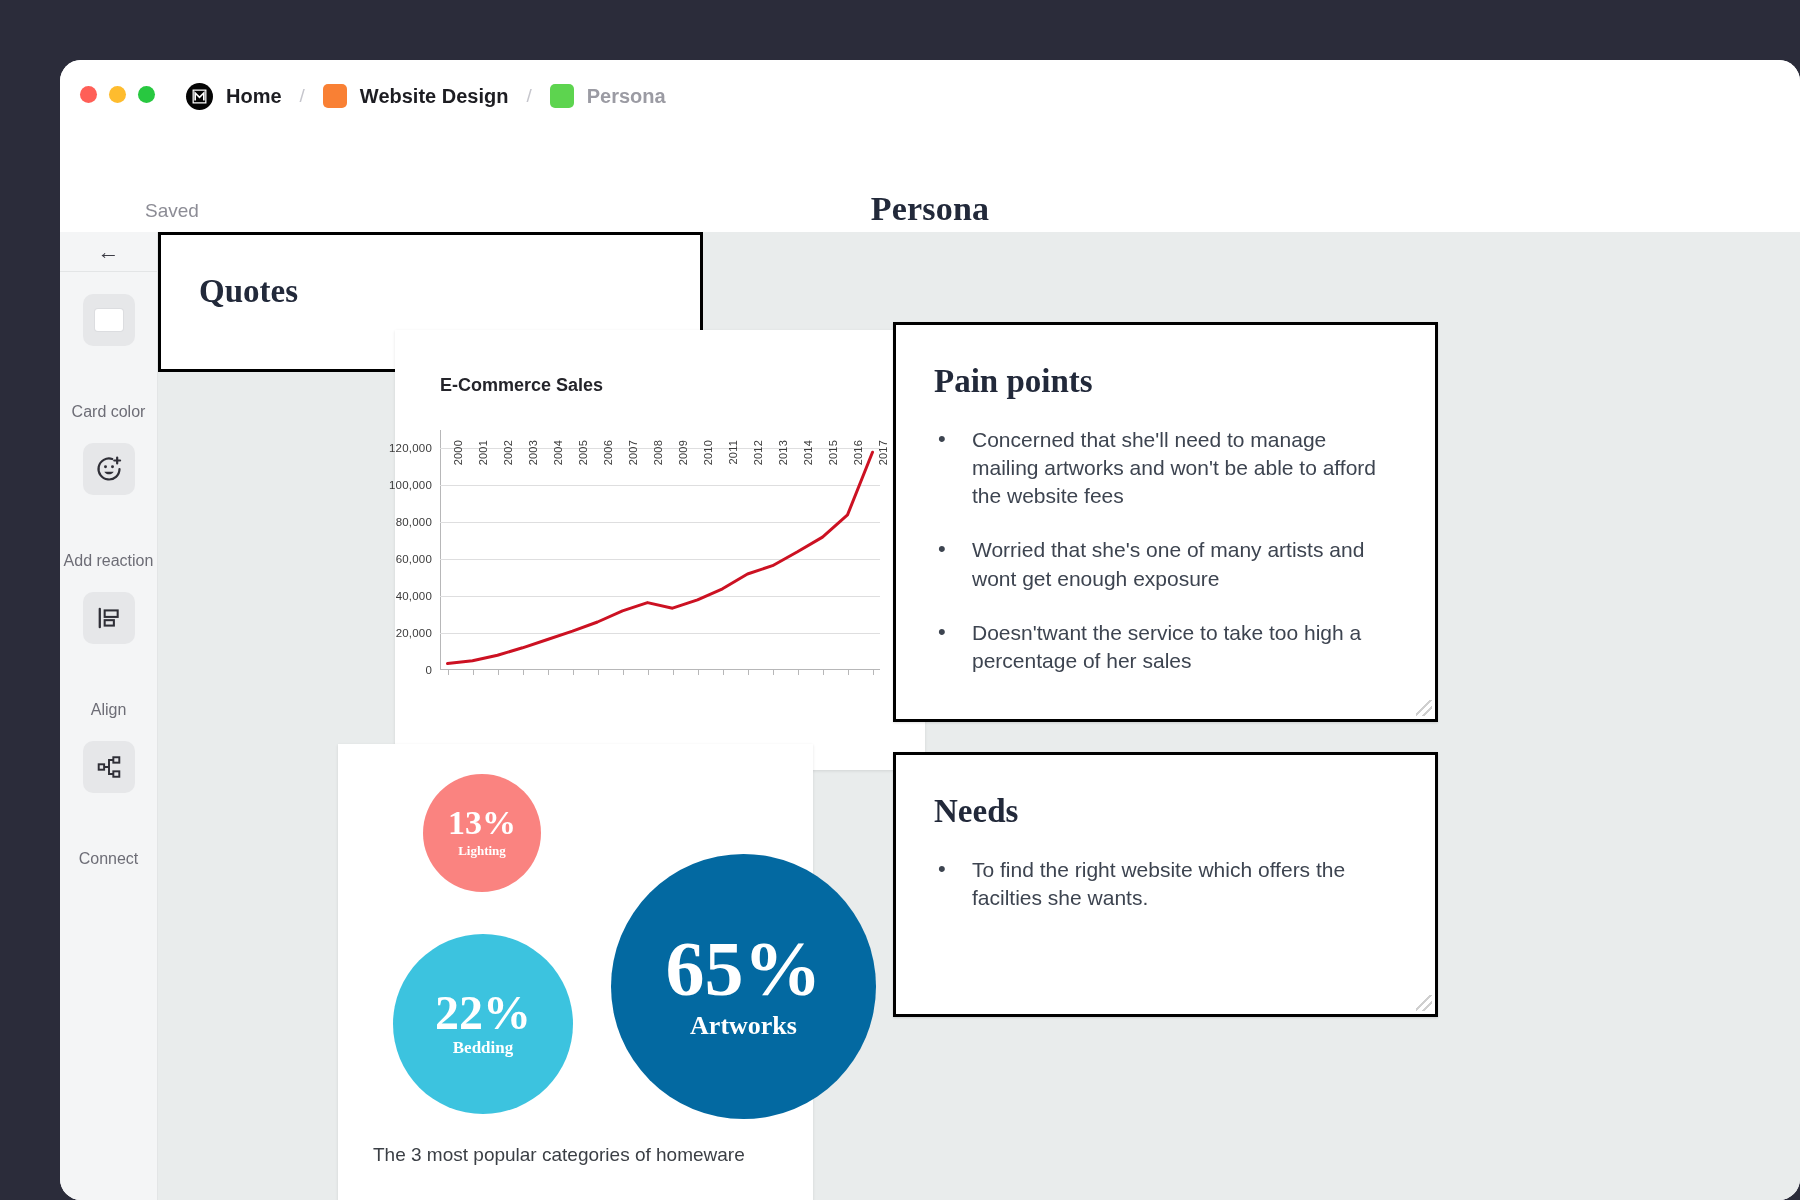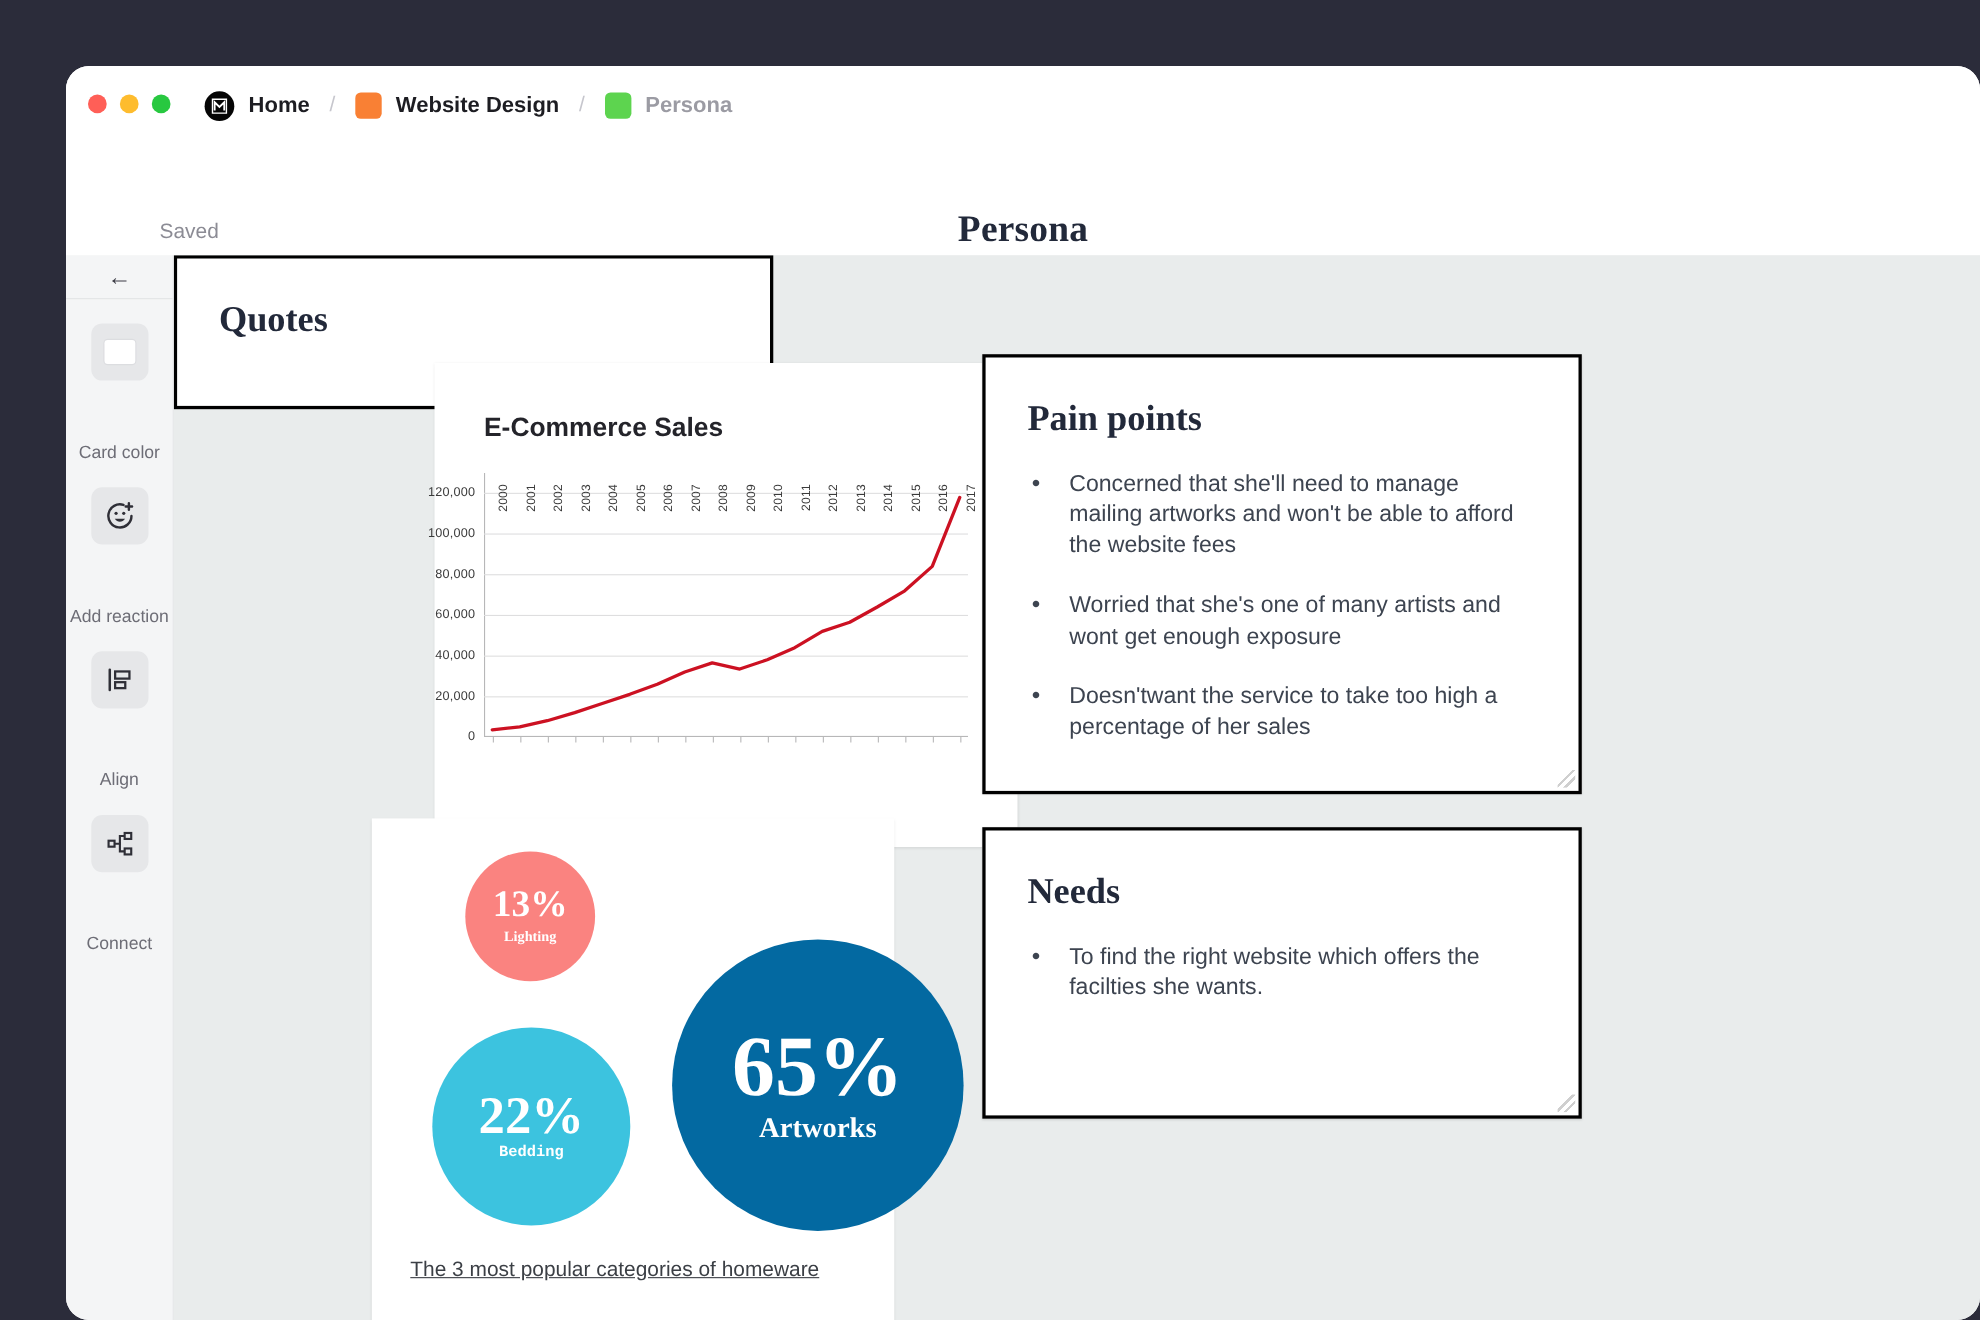--- a/index.html
+++ b/index.html
@@ -102,21 +102,21 @@
 
   
   #chart-card {
     position: absolute; left: 237px; top: 98px;
     width: 530px; height: 440px;
     background: #fff;
     box-shadow: 0 1px 3px rgba(0,0,0,.10);
   }
   #chart-title {
     position: absolute; left: 45px; top: 45px;
-    font-size: 24px; font-weight: bold; color: #24242a;
+    font-size: 18px; font-weight: bold; color: #24242a;
   }
   #plot {
     position: absolute; left: 45px; top: 100px;
     width: 440px; height: 240px;
   }
   .ytick {
     position: absolute; right: 100%; margin-right: 8px;
     transform: translateY(-50%);
     font-size: 11.5px; color: #3b3b3b; white-space: nowrap;
     letter-spacing: .2px;
@@ -153,26 +153,25 @@
   .bubble .pct { font-weight: bold; line-height: .95; }
   .bubble .lbl { font-weight: bold; }
   #bubble-0 { left: 85px; top: 30px; width: 118px; height: 118px; }
   #bubble-0 .pct { font-size: 34px; }
   #bubble-0 .lbl { font-size: 13px; margin-top: 4px; }
   #bubble-1 { left: 273px; top: 110px; width: 265px; height: 265px; }
   #bubble-1 .pct { font-size: 78px; }
   #bubble-1 .lbl { font-size: 26px; margin-top: 4px; }
   #bubble-2 { left: 55px; top: 190px; width: 180px; height: 180px; }
   #bubble-2 .pct { font-size: 48px; }
-  #bubble-2 .lbl { font-size: 14px; margin-top: 3px; font-family: Liberation Mono, monospace; }
+  #bubble-2 .lbl { font-size: 17px; margin-top: 3px; }
   #bubble-caption {
     position: absolute; left: 35px; top: 398px;
     font-size: 19px; color: #3b3f45; line-height: 1.4;
     width: 420px;
-    text-decoration: underline;
   }
 
   
   .framed {
     position: absolute;
     background: #fff;
     border: 3px solid #000;
     box-shadow: 0 1px 2px rgba(0,0,0,.12);
   }
   .framed h2 {

